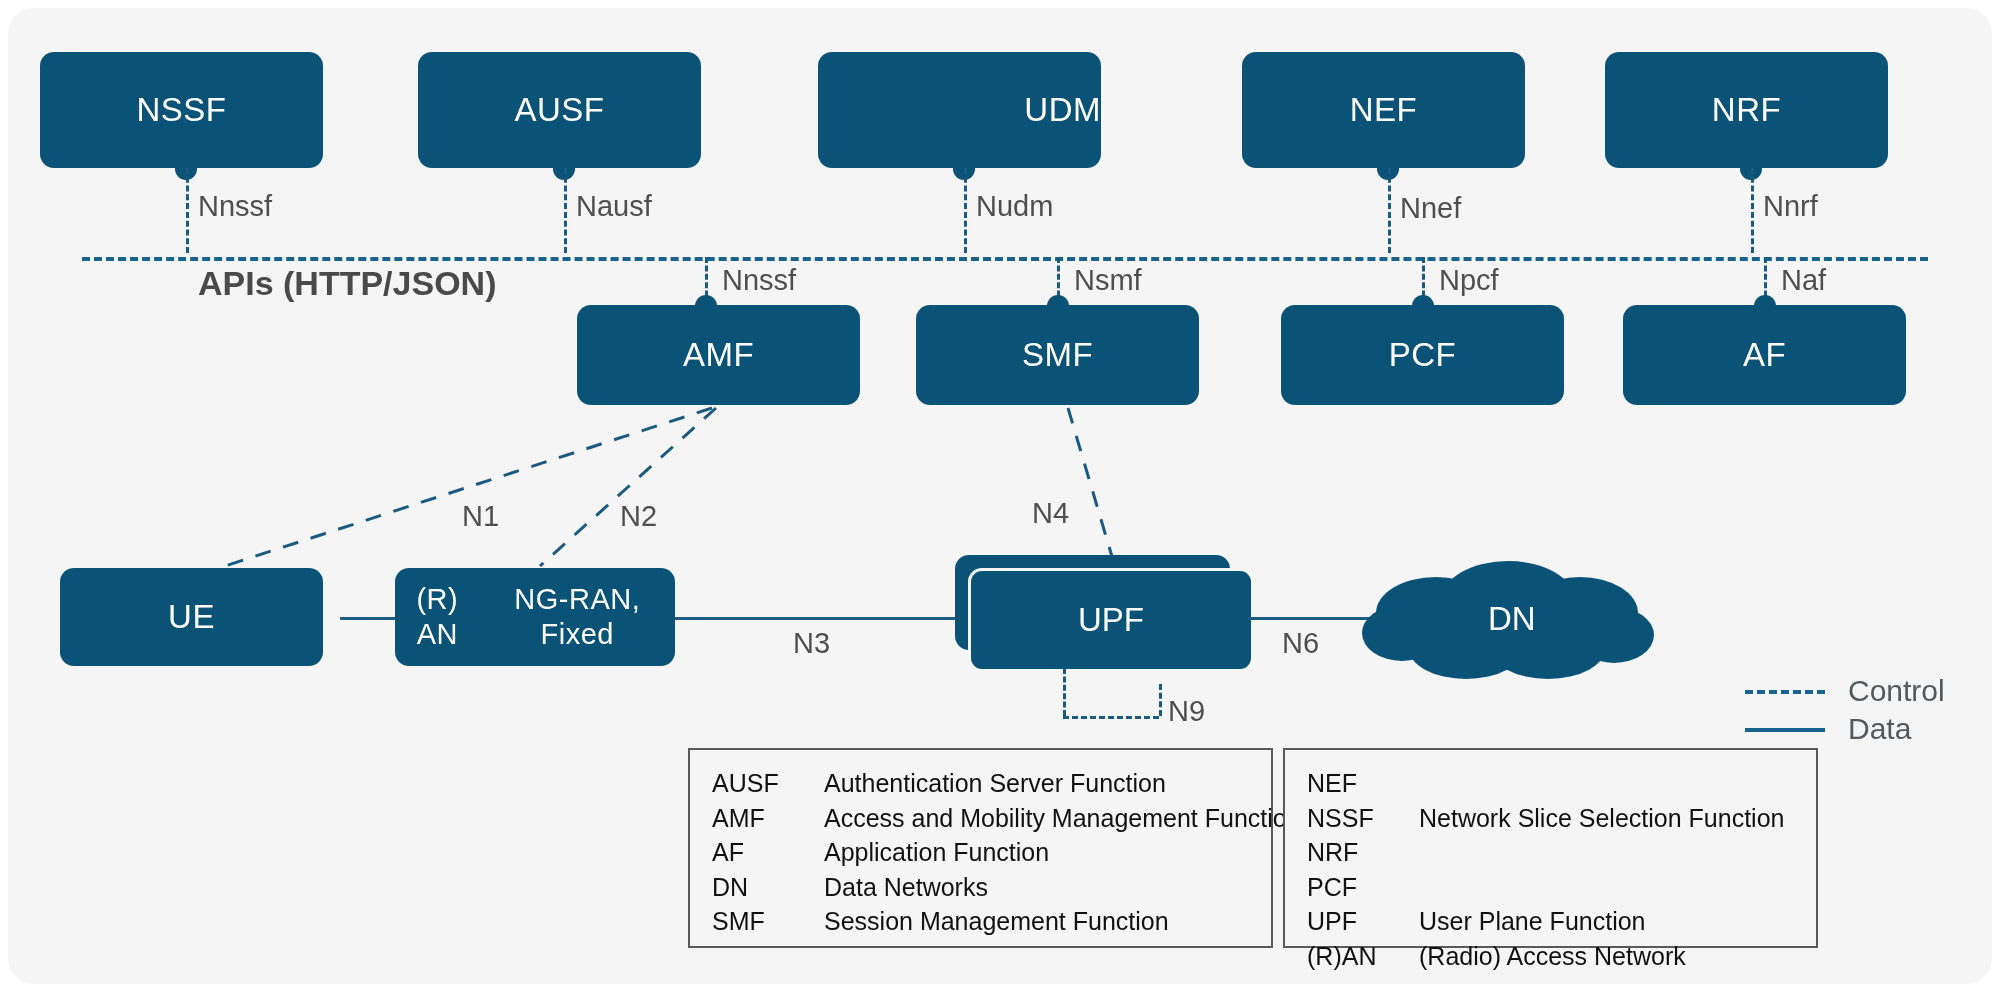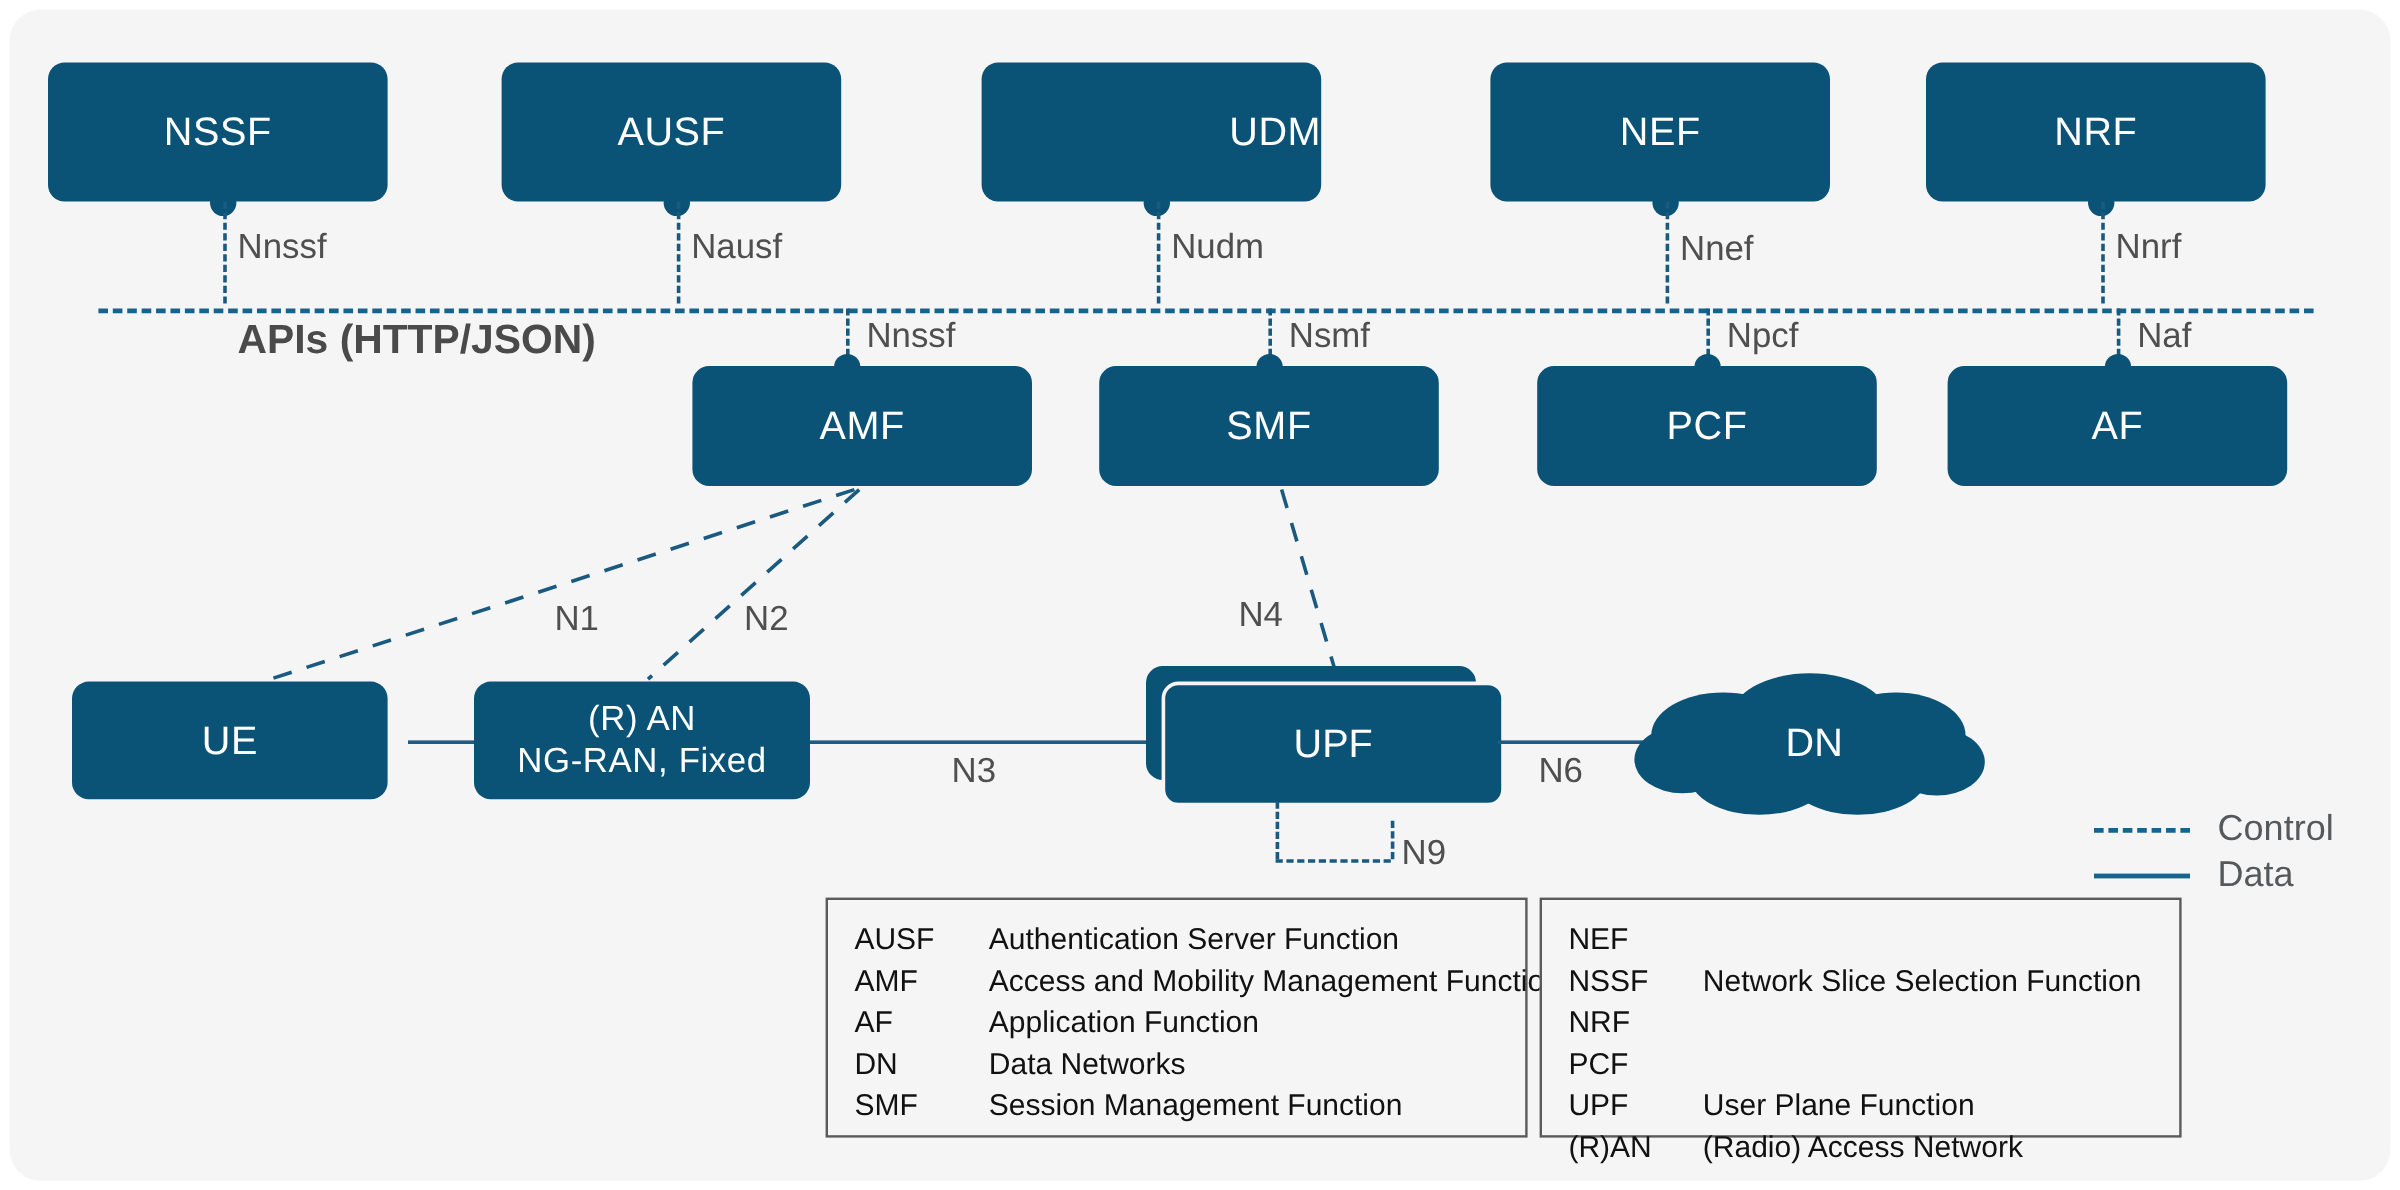--- a/index.html
+++ b/index.html
@@ -239,21 +239,21 @@
   <div class="nlabel" style="left:462px; top:500px;">N1</div>
   <div class="nlabel" style="left:620px; top:500px;">N2</div>
   <div class="nlabel" style="left:1032px; top:497px;">N4</div>
 
   <div class="nf-box" style="left:60px; top:568px; width:263px; height:98px;">
     <span class="nf-label">UE</span>
   </div>
 
   <div class="solid-link" style="left:340px; top:617px; width:55px;"></div>
 
-  <div class="nf-box two-line" style="left:395px; top:568px; width:280px; height:98px; flex-direction:column;">
+  <div class="nf-box two-line" style="left:395px; top:568px; width:280px; height:98px; flex-direction:row;">
     <span class="nf-label">(R) AN</span>
     <span class="nf-label">NG-RAN, Fixed</span>
   </div>
 
   <div class="solid-link" style="left:675px; top:617px; width:280px;"></div>
   <div class="nlabel" style="left:793px; top:627px;">N3</div>
 
   <div class="upf-back" style="left:955px; top:555px; width:275px; height:95px;"></div>
   <div class="upf-front" style="left:968px; top:568px; width:280px; height:98px;">
     <span class="nf-label">UPF</span>

